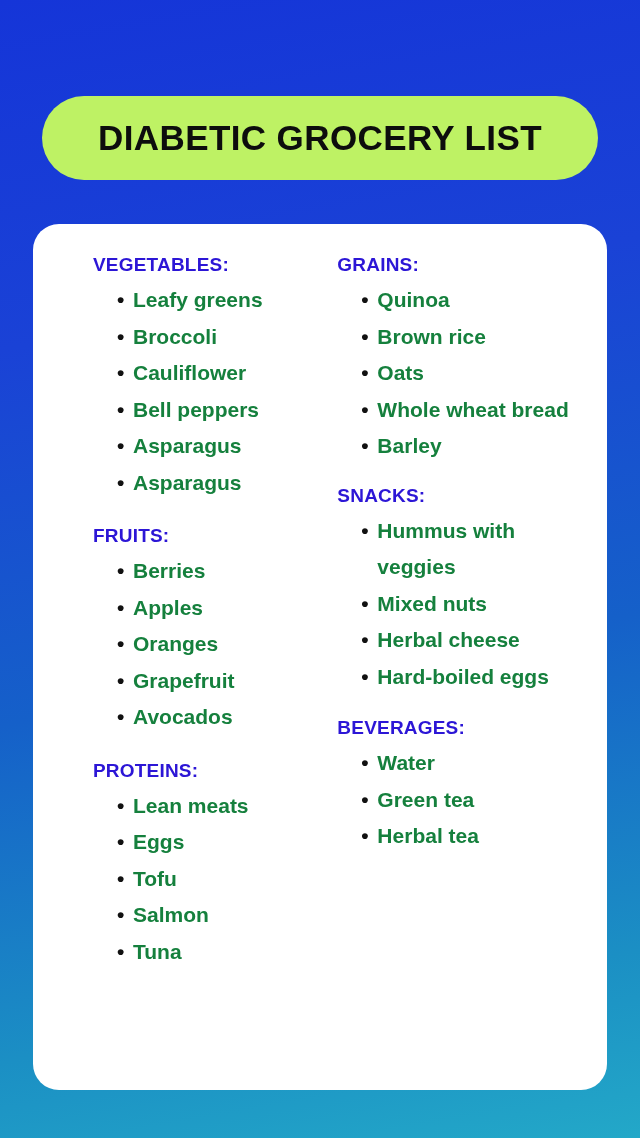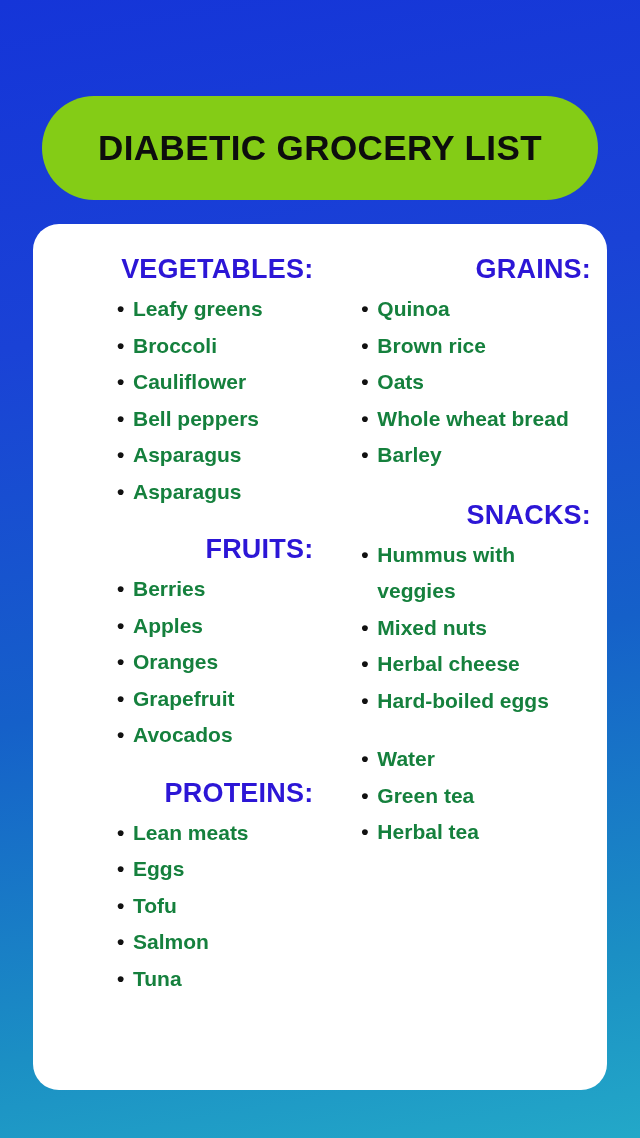--- a/index.html
+++ b/index.html
@@ -18,23 +18,23 @@
     width: 640px;
     height: 1138px;
     box-sizing: border-box;
   }
   
   .title-pill {
     position: absolute;
     left: 42px;
     top: 96px;
     width: 556px;
-    height: 104px;
-    box-sizing: border-box;
-    background: #84cc16;
+    height: 84px;
+    box-sizing: border-box;
+    background: #bef264;
     border-radius: 52px;
     display: flex;
     align-items: center;
     justify-content: center;
   }
   .title-text {
     font-size: 35px;
     font-weight: bold;
     letter-spacing: 0.4px;
     color: #0d0d0d;
@@ -72,24 +72,23 @@
   .col-right {
     width: 286px;
     padding-left: 12px;
   }
   .section {
     margin-bottom: 6px;
   }
   .sec-head {
     color: #2c16d6;
     font-weight: bold;
-    font-size: 27px;
+    font-size: 19px;
     margin: 0 0 6px 22px;
     letter-spacing: 0.2px;
-    text-align: right;
   }
   .sec-head.right {
     margin-left: 12px;
   }
   .items {
     list-style: none;
     margin: 0;
     padding: 0 0 0 46px;
   }
   .items.right {
@@ -108,21 +107,21 @@
     position: absolute;
     left: 0;
     top: 0;
     font-size: 21px;
     line-height: 36.5px;
     color: #111111;
   }
   
   .gap-veg { margin-bottom: 24px; }
   .gap-fruits { margin-bottom: 24px; }
-  .gap-grains { margin-bottom: 26px; }
+  .gap-grains { margin-bottom: 20px; }
   .gap-snacks { margin-bottom: 22px; }
 </style>
 </head>
 <body>
 
 <div class="page">
 
   <div class="title-pill">
     <div class="title-text">DIABETIC GROCERY LIST</div>
   </div>
@@ -185,20 +184,21 @@
           <div class="sec-head right">SNACKS:</div>
           <ul class="items right">
             <li>Hummus with veggies</li>
             <li>Mixed nuts</li>
             <li>Herbal cheese</li>
             <li>Hard-boiled eggs</li>
           </ul>
         </div>
 
         <div class="section">
+          <div class="sec-head right">BEVERAGES:</div>
           <ul class="items right">
             <li>Water</li>
             <li>Green tea</li>
             <li>Herbal tea</li>
           </ul>
         </div>
 
       </div>
 
     </div>

